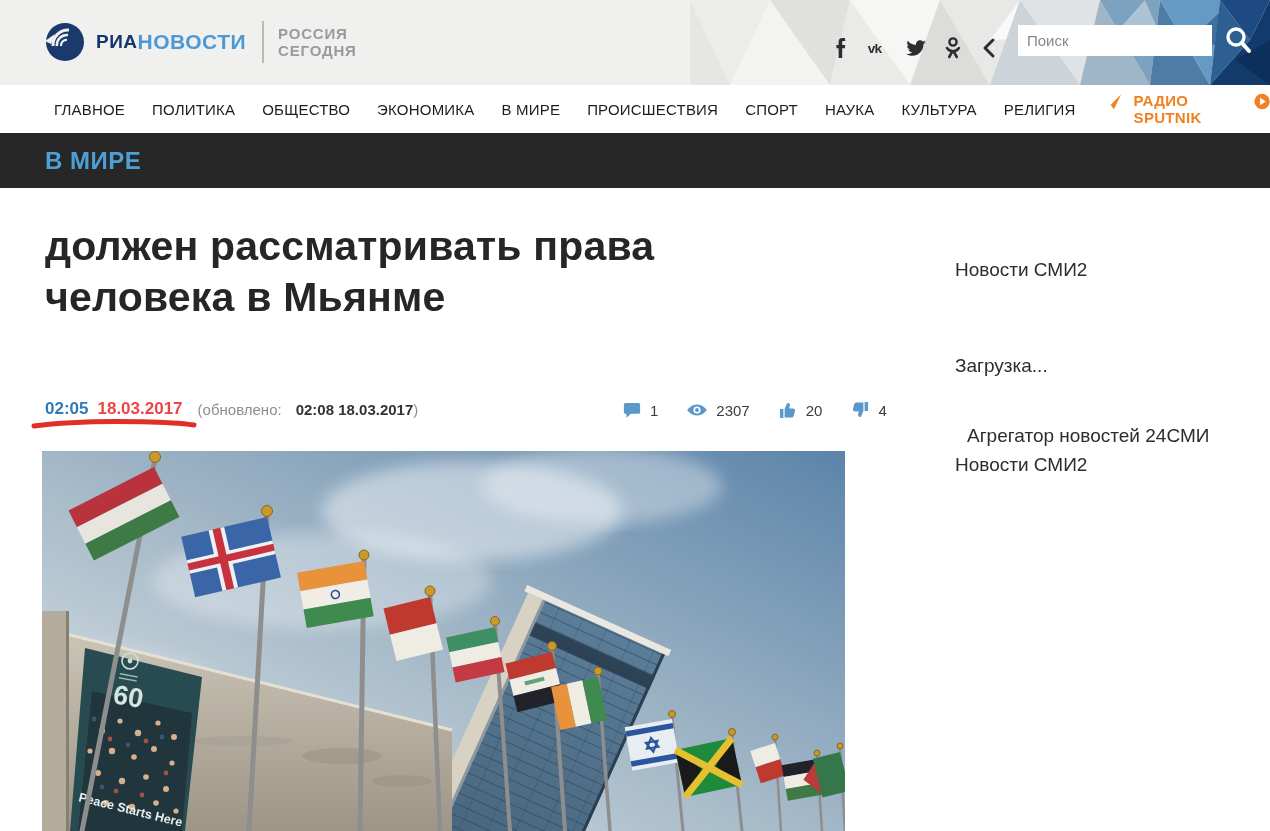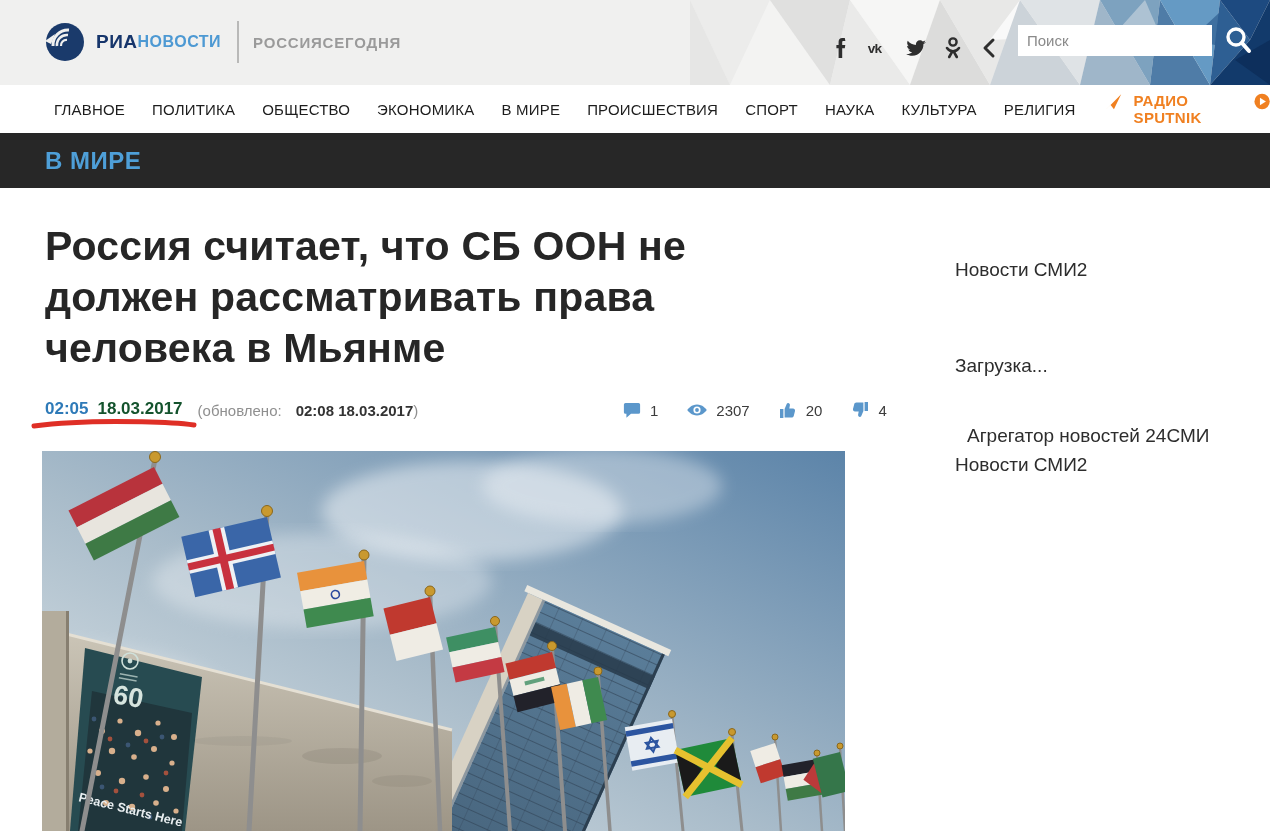--- a/index.html
+++ b/index.html
@@ -9,45 +9,45 @@
     font-family:"Liberation Sans","DejaVu Sans",sans-serif;
     -webkit-font-smoothing:antialiased;
   }
   
   .site-header{position:absolute;left:0;top:0;width:1270px;height:85px;background:#f0f0ef;}
   .header-pattern{position:absolute;right:0;top:0;width:580px;height:85px;display:block}
   .logo{position:absolute;left:44px;top:21px;display:flex;align-items:center;cursor:pointer}
   .logo-globe{display:block;margin-right:10px}
   .brand{display:flex;flex-direction:row;line-height:20px}
   .brand .t1{font-size:19px;font-weight:bold;color:#16356b;letter-spacing:.5px}
-  .brand .t2{font-size:16px;font-weight:bold;color:#4d99d3;letter-spacing:.5px}
+  .brand .t2{font-size:21px;font-weight:bold;color:#4d99d3;letter-spacing:.5px}
   .logo-divider{width:2px;height:42px;background:#b9b9b8;margin:0 14px 0 16px}
-  .agency{display:flex;flex-direction:row;line-height:17px}
+  .agency{display:flex;flex-direction:column;line-height:17px}
   .agency span{font-size:15px;font-weight:bold;color:#9a9a9a;letter-spacing:.8px}
   .social{position:absolute;left:830px;top:36px;display:flex;align-items:center;gap:13px}
   .social a{display:flex;width:24px;height:24px;align-items:center;justify-content:center;color:#2e2e2e;text-decoration:none}
   .search-input{position:absolute;left:1018px;top:25px;width:176px;height:31px;border:none;outline:none;
     padding:0 9px;font-size:15px;color:#737373;background:#fff;font-family:inherit}
   .search-input::placeholder{color:#8a8a8a}
   .search-btn{position:absolute;left:1218px;top:22px;width:40px;height:38px;background:transparent;border:none;cursor:pointer;padding:0}
   
   .main-nav{position:absolute;left:0;top:85px;width:1270px;height:48px;background:#ffffff;display:flex;align-items:center}
   .main-nav ul{list-style:none;margin:9px;padding:0 0 0 45px;display:flex;align-items:center;gap:27px}
   .main-nav li{font-size:15px;color:#1d1d1d;letter-spacing:.2px;cursor:pointer;white-space:nowrap}
   .radio-link{display:flex;align-items:flex-start;gap:12px;margin-left:20px;cursor:pointer}
   .radio-link .radio-label{font-size:15px;color:#f08021;letter-spacing:.3px;font-weight:bold}
   
   .section-bar{position:absolute;left:0;top:133px;width:1270px;height:55px;background:#272727}
   .section-bar .label{position:absolute;left:45px;top:0;line-height:55px;font-size:24px;font-weight:bold;color:#4e9fd8;letter-spacing:.5px;cursor:pointer}
   
   .article-title{position:absolute;left:45px;top:221px;width:820px;margin:0;font-size:41px;line-height:51px;font-weight:bold;color:#262626;letter-spacing:.2px}
   .article-title span{display:block}
-  .meta{position:absolute;left:45px;top:399px;display:flex;align-items:flex-end;font-size:17px;white-space:nowrap}
+  .meta{position:absolute;left:45px;top:399px;display:flex;align-items:center;font-size:17px;white-space:nowrap}
   .meta .time{font-weight:bold;color:#2e7ab8;cursor:pointer}
-  .meta .date{font-weight:bold;color:#14532d;margin-left:9px;cursor:pointer}
+  .meta .date{font-weight:bold;color:#ef4444;margin-left:9px;cursor:pointer}
   .meta .upd{margin-left:15px;font-size:15px;color:#8f8f8f}
   .meta .updv{font-size:15px;font-weight:bold;color:#333;margin-left:14px}
   .meta .updx{font-size:15px;color:#8f8f8f}
   .red-underline{position:absolute;left:30px;top:417px;width:168px;height:16px;pointer-events:none}
   .stats{position:absolute;left:622px;top:400px;display:flex;align-items:center;gap:28px}
   .stat{display:flex;align-items:center;gap:8px;cursor:pointer}
   .stat .num{font-size:15px;color:#3c3c3c}
   
   .photo{position:absolute;left:42px;top:451px;width:803px;height:380px;overflow:hidden;background:#cfd9dd}
   
@@ -167,21 +167,20 @@
       <polygon points="7,5 14,9.5 7,14" fill="#ffffff"></polygon>
     </svg>
   </div>
 </nav>
 
 <div class="section-bar">
   <span class="label">В МИРЕ</span>
 </div>
 
 <h1 class="article-title">
-  <span>Россия считает, что СБ ООН не</span>
   <span>должен рассматривать права</span>
   <span>человека в Мьянме</span>
 </h1>
 
 <div class="meta">
   <span class="time">02:05</span>
   <span class="date">18.03.2017</span>
   <span class="upd">(обновлено:</span>
   <span class="updv">02:08 18.03.2017</span>
   <span class="updx">)</span>

